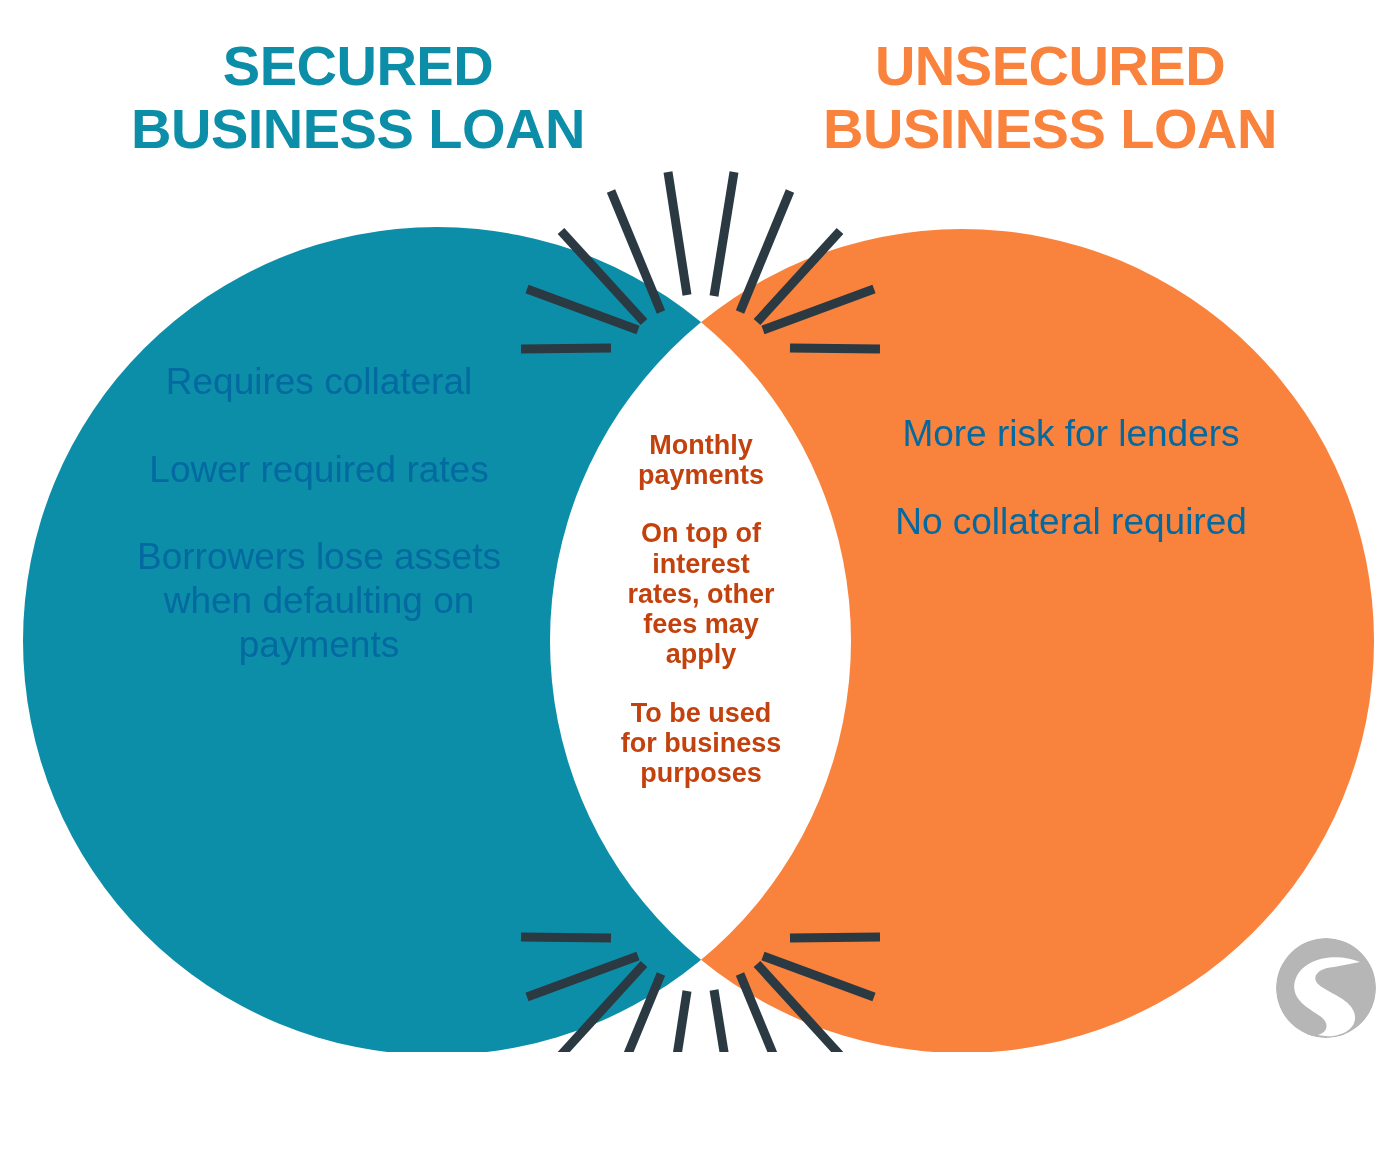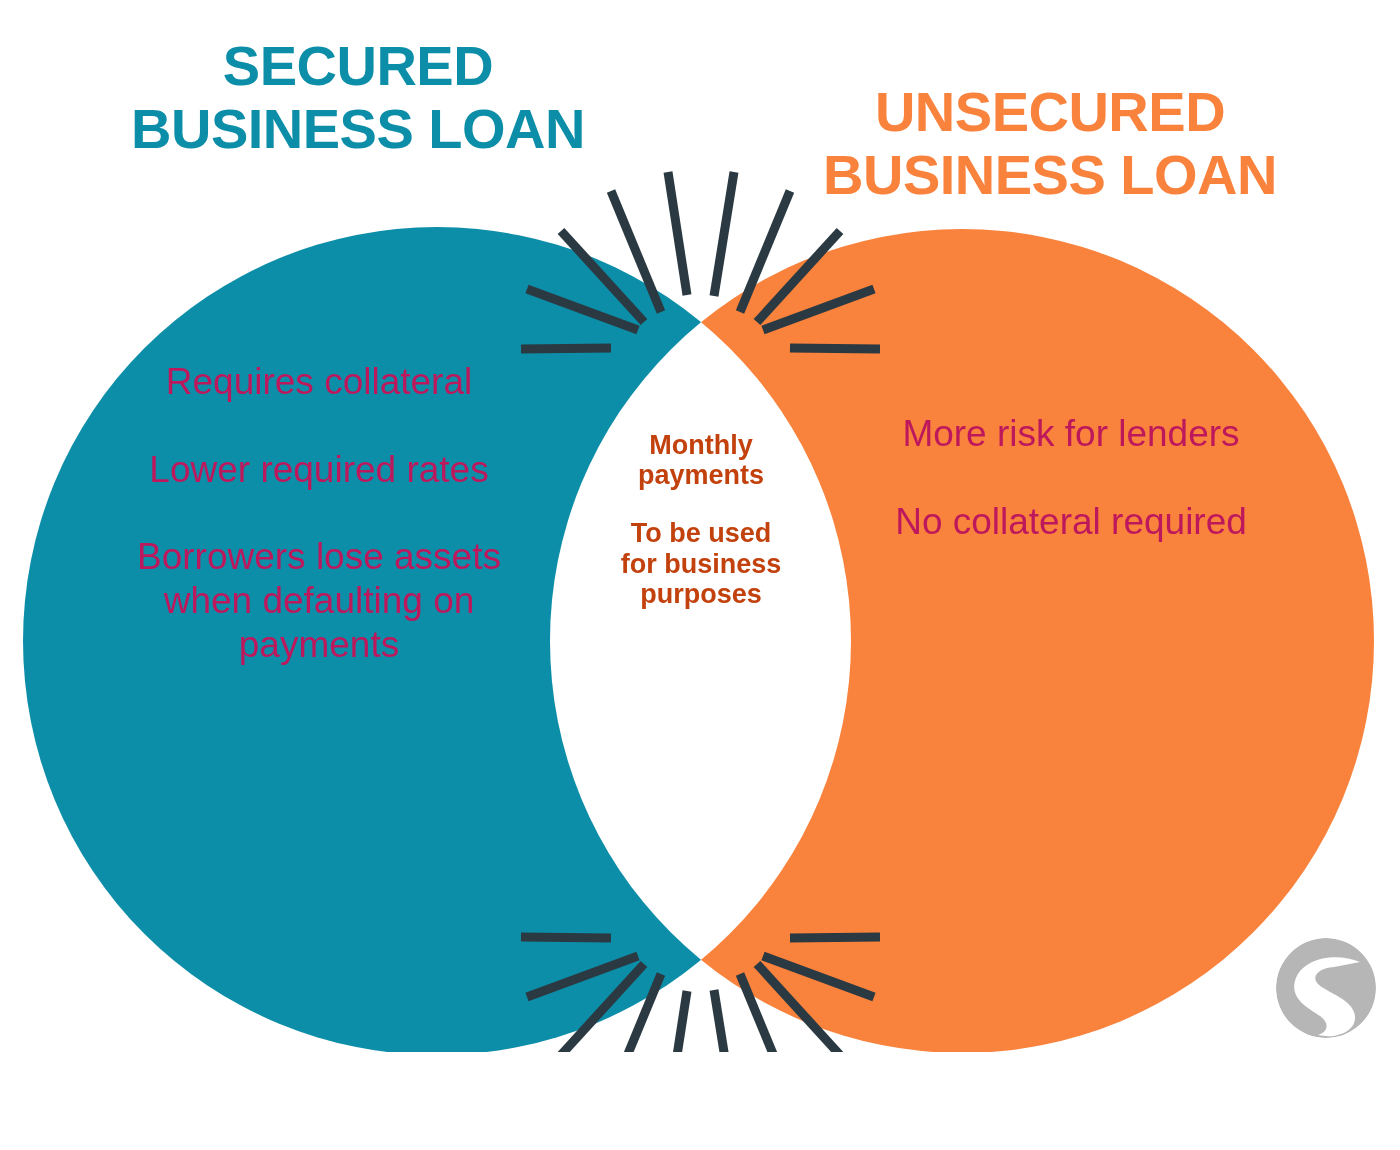--- a/index.html
+++ b/index.html
@@ -24,35 +24,35 @@
     top: 34px;
     width: 620px;
     text-align: center;
     font-size: 56px;
     line-height: 1.13;
     font-weight: bold;
     letter-spacing: -0.5px;
     white-space: pre-line;
   }
   #title-left  { left: 48px;  color: #0d8ea8; }
-  #title-right { left: 740px; color: #f9823c; margin-top: 46px; }
+  #title-right { left: 740px; color: #f9823c; }
 
   
   #venn-svg {
     position: absolute;
     left: 0;
     top: 0;
     width: 1400px;
     height: 1150px;
   }
 
   
   .col {
     position: absolute;
-    color: #be185d;
+    color: #0369a1;
     font-size: 37px;
     line-height: 1.18;
     text-align: center;
     font-weight: normal;
   }
   #col-left  { left: 84px;  top: 360px; width: 470px; }
   #col-right { left: 836px; top: 412px; width: 470px; }
   .col .item { margin-bottom: 44px; white-space: pre-line; }
   .col .item:last-child { margin-bottom: 14px; }
 
@@ -156,20 +156,25 @@
     <div class="item">Requires collateral</div>
     <div class="item">Lower required rates</div>
     <div class="item">Borrowers lose assets
 when defaulting on
 payments</div>
   </div>
 
   <div id="col-center">
     <div class="item">Monthly
 payments</div>
+    <div class="item">On top of
+interest
+rates, other
+fees may
+apply</div>
     <div class="item">To be used
 for business
 purposes</div>
   </div>
 
   <div class="col" id="col-right">
     <div class="item">More risk for lenders</div>
     <div class="item">No collateral required</div>
   </div>
 

